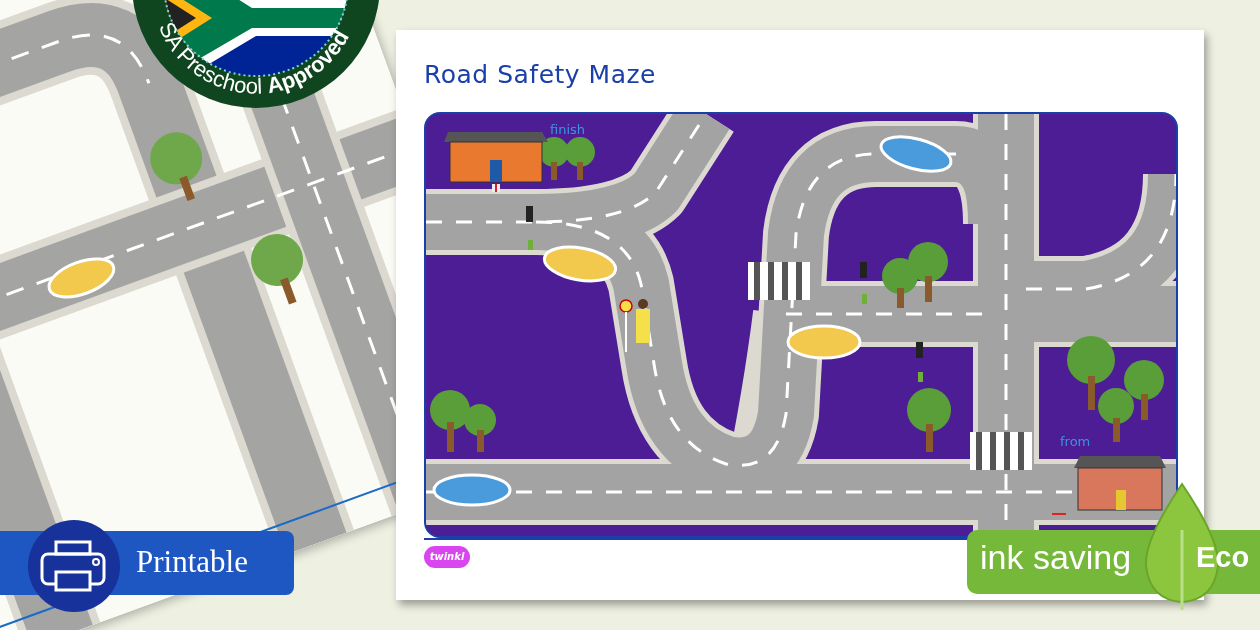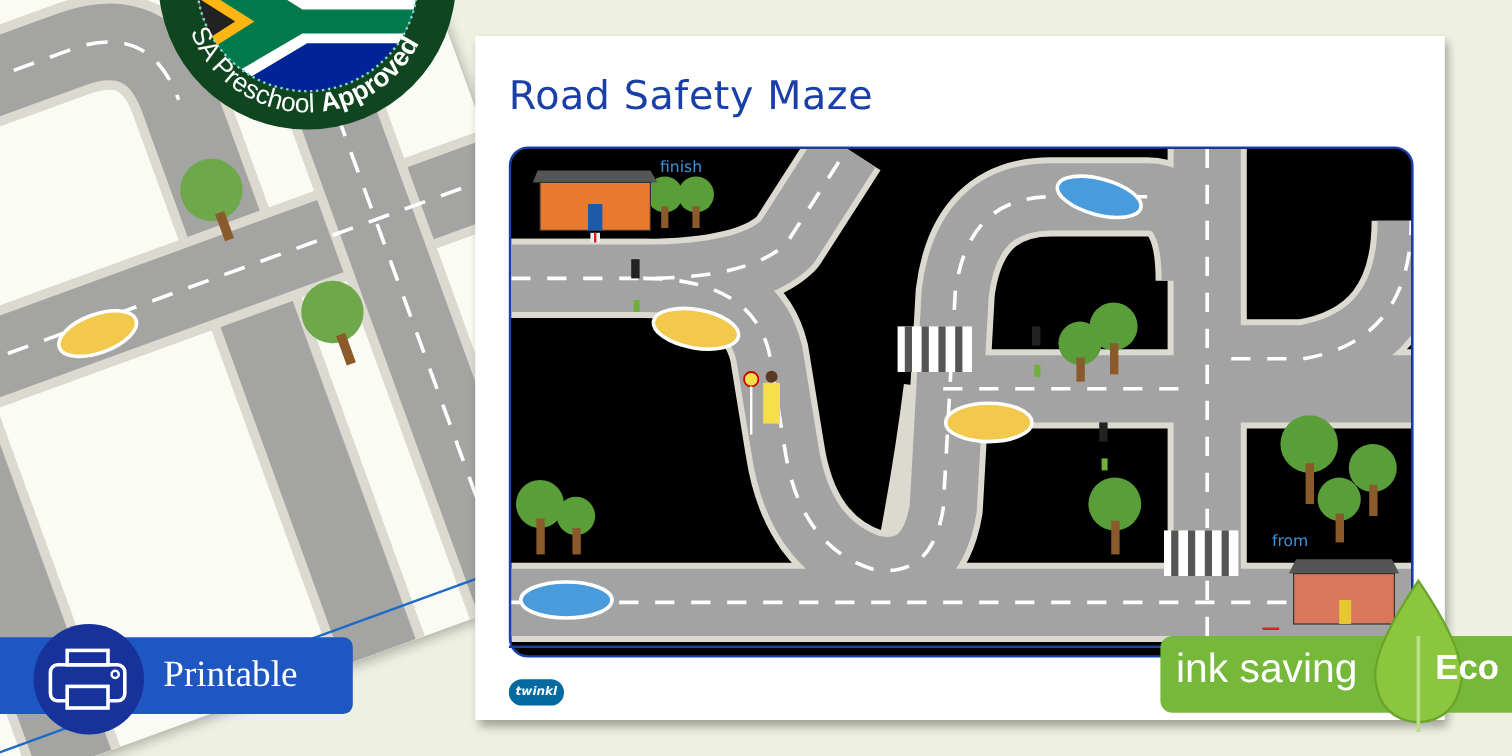--- a/index.html
+++ b/index.html
@@ -3,25 +3,25 @@
 <meta charset="utf-8">
 <style>
   html,body{margin:0;padding:0;}
   body{width:1260px;height:630px;overflow:hidden;background:#eef0e2;position:relative;font-family:"DejaVu Sans",sans-serif;}
   .abs{position:absolute;}
   
   .back-sheet{left:-120px;top:-60px;width:560px;height:640px;background:#fbfbf6;transform:rotate(-20deg);transform-origin:center;box-shadow:2px 4px 10px rgba(0,0,0,.25);overflow:hidden;}
   .back-sheet svg{position:absolute;left:0;top:0;}
   
   .sheet{left:396px;top:30px;width:808px;height:570px;background:#fff;box-shadow:3px 5px 8px rgba(0,0,0,.35);}
-  .title{left:28px;top:30px;font-family:"DejaVu Sans",sans-serif;font-size:33px;color:#1a3fa8;letter-spacing:0.5px;}
+  .title{left:28px;top:30px;font-family:"DejaVu Sans",sans-serif;font-size:25px;color:#1a3fa8;letter-spacing:0.5px;}
   .subtitle{left:335px;top:45px;font-size:14.5px;color:#222;}
-  .maze{left:28px;top:92px;width:750px;height:422px;border:2px solid #1a3fa8;border-radius:16px;overflow:hidden;background:#000000;text-align:center;}
+  .maze{left:28px;top:82px;width:750px;height:422px;border:2px solid #1a3fa8;border-radius:16px;overflow:hidden;background:#4c1d95;text-align:center;}
   .footer-line{left:28px;top:508px;width:752px;height:2px;background:#1a3fa8;}
-  .twinkl{left:28px;top:516px;width:46px;height:22px;background:#0369a1;border-radius:11px;color:#fff;font-size:10px;font-weight:bold;text-align:center;line-height:22px;font-style:italic;margin-top:20px;}
+  .twinkl{left:28px;top:516px;width:46px;height:22px;background:#d946ef;border-radius:11px;color:#fff;font-size:10px;font-weight:bold;text-align:center;line-height:22px;font-style:italic;}
   .label{font-size:13px;color:#3a95dd;}
   
   .printable{left:0;top:531px;width:294px;height:64px;background:#1f57c2;border-radius:0 8px 8px 0;}
   .printable-text{left:136px;top:544px;color:#fff;font-size:31px;font-family:Liberation Serif, serif;}
   .printer-circle{left:28px;top:520px;width:92px;height:92px;border-radius:50%;background:#17329a;}
   .eco{left:967px;top:530px;width:293px;height:64px;background:#76b83a;border-radius:10px 0 0 10px;}
   .eco-text{left:980px;top:538px;color:#fff;font-size:34px;font-family:"Liberation Sans",sans-serif;}
   .eco-word{left:1160px;top:541px;color:#fff;font-size:29px;font-weight:bold;font-family:"Liberation Sans",sans-serif;margin-left:36px;}
   .sa-badge{left:132px;top:-140px;width:248px;height:248px;border-radius:50%;background:#0f4620;overflow:hidden;}
 </style>

